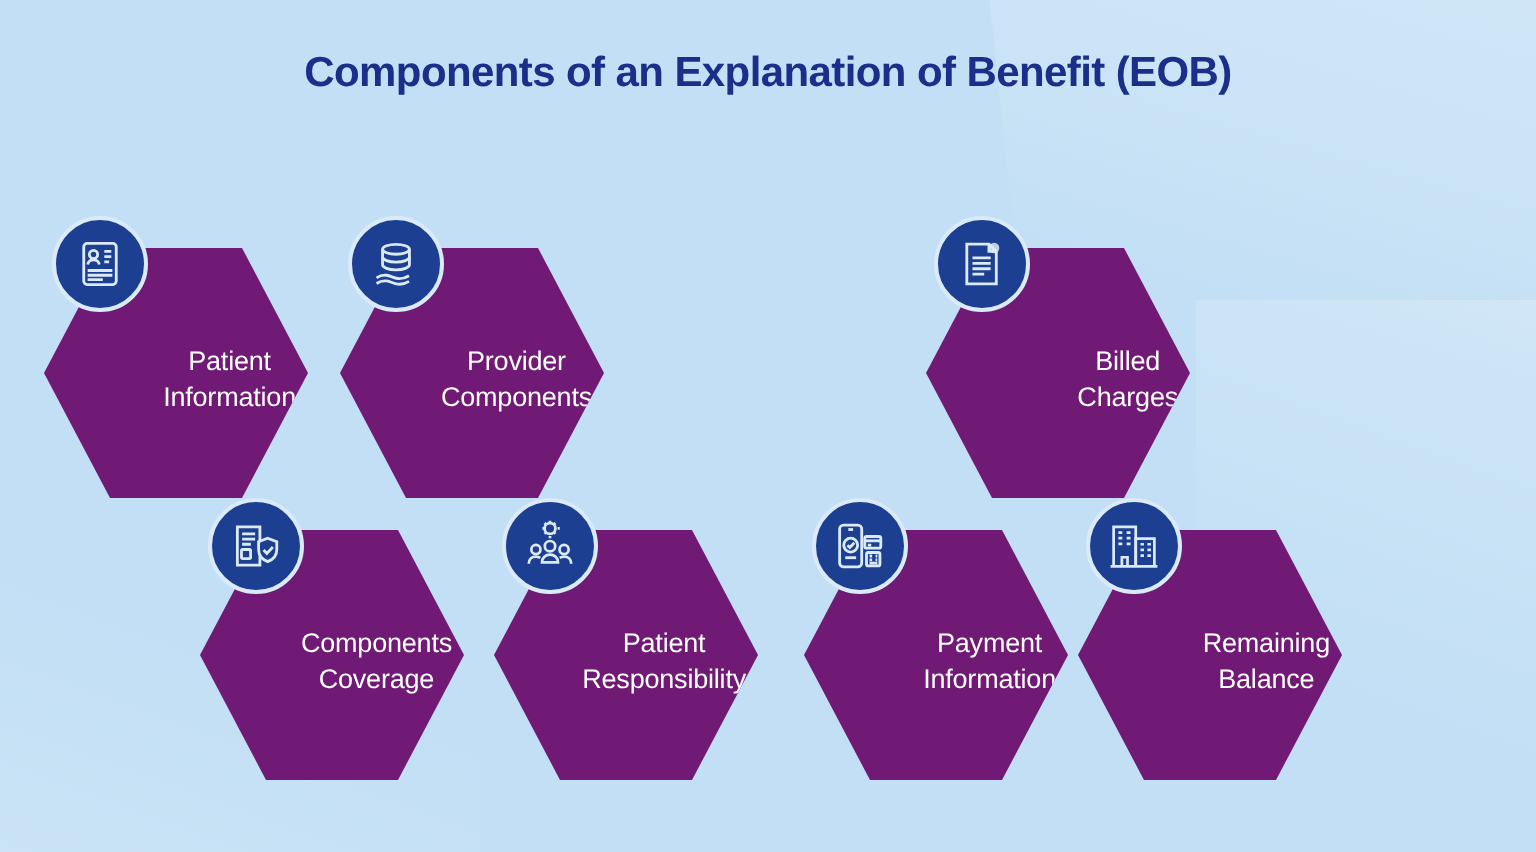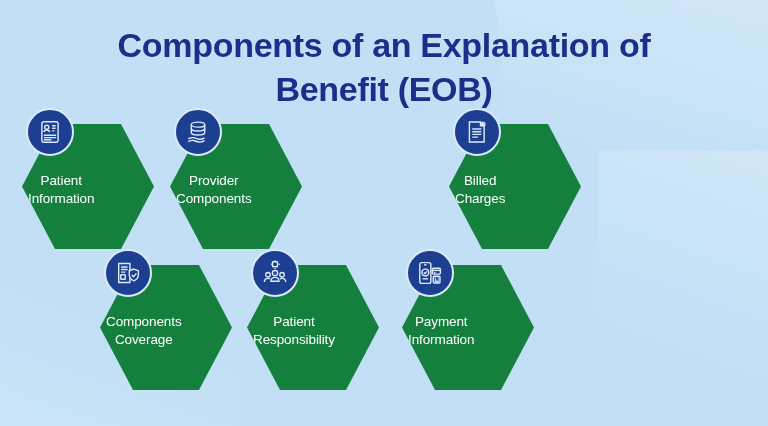--- a/index.html
+++ b/index.html
@@ -36,21 +36,21 @@
     width:300px; height:200px;
     background:linear-gradient(20deg, rgba(255,255,255,0.18) 0%, rgba(255,255,255,0) 70%);
   }
 
   
   .title {
     position:absolute;
     top:24px; left:0; right:0;
     text-align:center;
     color:#1b2f8a;
-    font-size:34px;
+    font-size:21px;
     font-weight:bold;
     line-height:1.28;
     letter-spacing:-0.3px;
     padding:0 70px;
   }
 
   
   .board {
     position:absolute;
     top:0; left:0;
@@ -59,30 +59,30 @@
 
   .cell {
     position:absolute;
     width:var(--hw);
     height:var(--hh);
   }
 
   .hex {
     position:absolute;
     inset:0;
-    background:#15803d;
+    background:#701a75;
     clip-path:polygon(
       25% 0%, 75% 0%,
       100% 50%,
       75% 100%, 25% 100%,
       0% 50%
     );
     display:flex;
     align-items:center;
-    justify-content:flex-start;
+    justify-content:flex-end;
   }
 
   .hex-label {
     color:#ffffff;
     font-size:13.5px;
     line-height:1.33;
     text-align:center;
     font-weight:400;
     letter-spacing:-0.1px;
     padding:0 6px;
@@ -142,21 +142,21 @@
       <div class="badge">
     <svg width="26" height="26" viewBox="0 0 24 24" fill="none" stroke="#dbeaf8" stroke-width="1.3">
       <ellipse cx="12" cy="5.2" rx="6.2" ry="2.3"></ellipse>
       <path d="M5.8 5.2v3.6c0 1.27 2.78 2.3 6.2 2.3s6.2-1.03 6.2-2.3V5.2"></path>
       <path d="M5.8 8.8v3.6c0 1.27 2.78 2.3 6.2 2.3s6.2-1.03 6.2-2.3V8.8"></path>
       <path d="M3 18.4c1.5-1 3-1.4 4.6-1.2 1.9.25 3.3 1.3 5.2 1.5 1.9.2 3.6-.3 5.2-1.3"></path>
       <path d="M3 21c1.5-1 3-1.4 4.6-1.2 1.9.25 3.3 1.3 5.2 1.5 1.9.2 3.6-.3 5.2-1.3"></path>
     </svg>
       </div>
     </div>
-    <div class="cell" style="left: 449px; top: 124px;">
+    <div class="cell" style="left: 463px; top: 124px;">
       <div class="hex">
         <div class="hex-label">Billed
 Charges</div>
       </div>
       <div class="badge">
     <svg width="26" height="26" viewBox="0 0 24 24" fill="none" stroke="#dbeaf8" stroke-width="1.3">
       <path d="M5 2.8h10.2l3.4 3.4v15H5z"></path>
       <path d="M15.2 2.8v3.4h3.4"></path>
       <path d="M7.6 9.2h8.4M7.6 11.7h8.4M7.6 14.2h8.4M7.6 16.7h5.4"></path>
       <circle cx="17.6" cy="4.6" r="2.4" fill="#dbeaf8" stroke="none" opacity="0.85"></circle>
@@ -209,13 +209,29 @@
       <path d="M6.2 11.6l1.1 1.1 2.1-2.2"></path>
       <path d="M5.2 17.4h5"></path>
       <rect x="14.2" y="7.6" width="7.4" height="5.4" rx="0.9"></rect>
       <path d="M14.2 9.6h7.4"></path>
       <path d="M15.6 11.6h1.6"></path>
       <rect x="15" y="15" width="6.2" height="6.2" rx="0.8"></rect>
       <path d="M16.4 16.6h1.2M19.2 16.6h.8M16.4 18.4h1.2M19.2 18.4h.8M16.4 19.9h3.6"></path>
     </svg>
       </div>
     </div>
+    <div class="cell" style="left: 539px; top: 265px;">
+      <div class="hex">
+        <div class="hex-label">Remaining
+Balance</div>
+      </div>
+      <div class="badge">
+    <svg width="26" height="26" viewBox="0 0 24 24" fill="none" stroke="#dbeaf8" stroke-width="1.25">
+      <path d="M2.6 21.4V3.2h10.2v18.2"></path>
+      <path d="M12.8 21.4V8.6h8.6v12.8"></path>
+      <path d="M4.8 5.8h1.8M8.6 5.8h1.8M4.8 8.4h1.8M8.6 8.4h1.8M4.8 11h1.8M8.6 11h1.8"></path>
+      <path d="M15 11.2h1.6M18.2 11.2h1.6M15 13.8h1.6M18.2 13.8h1.6M15 16.4h1.6M18.2 16.4h1.6"></path>
+      <path d="M6.4 21.4v-4.2h2.6v4.2"></path>
+      <path d="M1.2 21.4h21.6"></path>
+    </svg>
+      </div>
+    </div>
   </div>
 
 </body></html>

